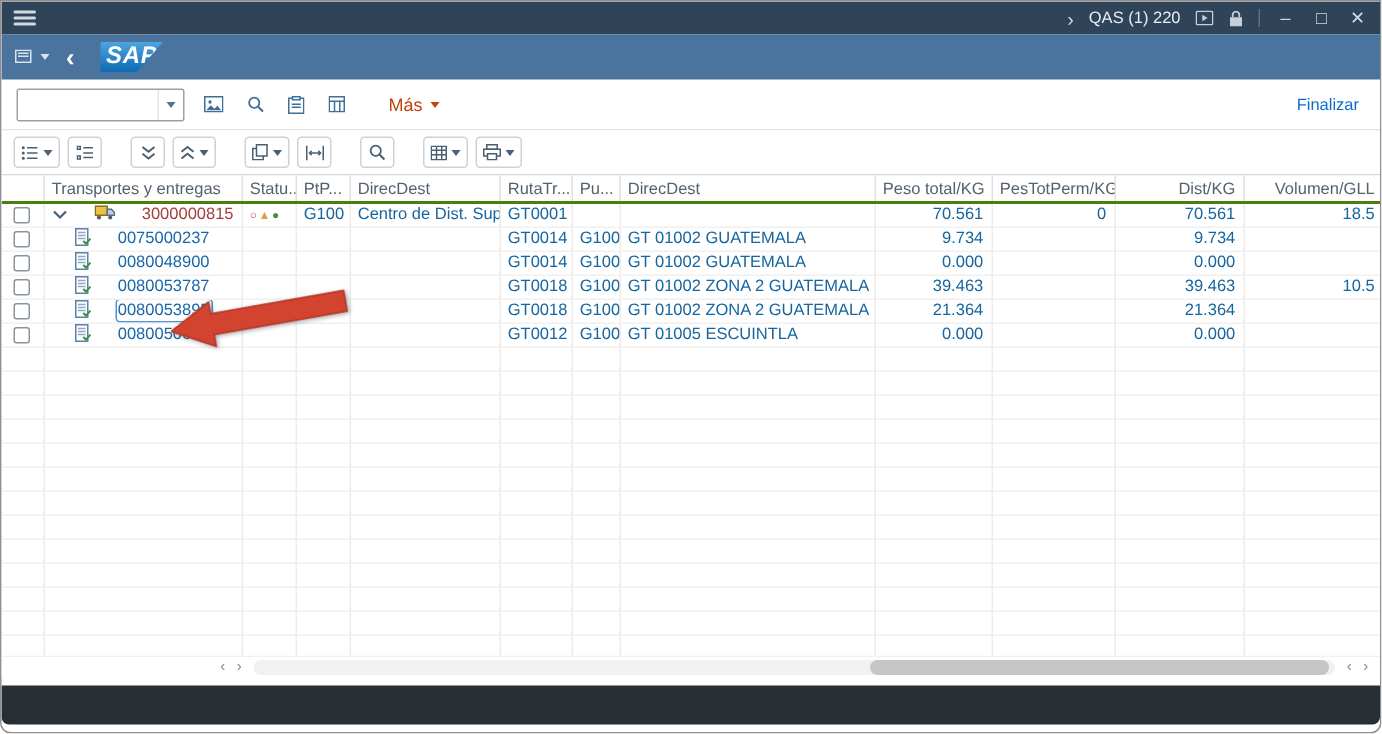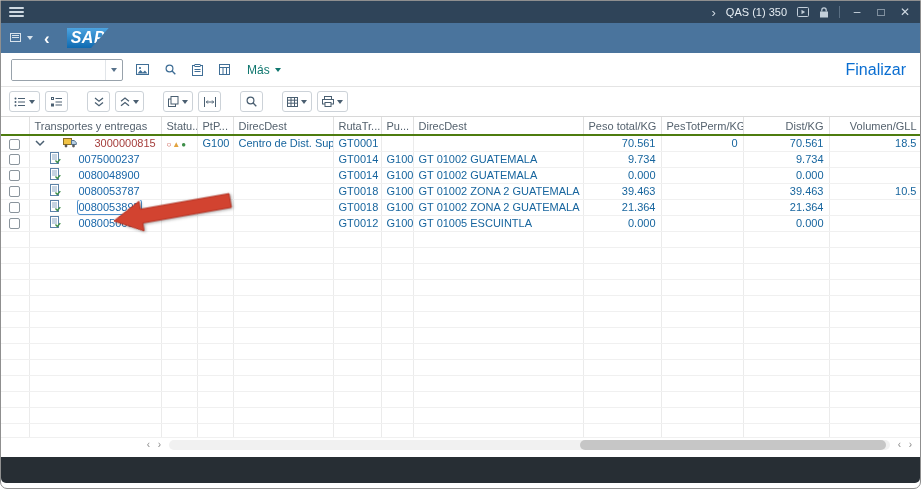--- a/index.html
+++ b/index.html
@@ -40,23 +40,23 @@
   .menubar { height:34px; background:#fff; border-bottom:1px solid #e4e4e4; display:flex;
              align-items:center; padding:0 10px; gap:10px; flex:none; }
   .combo { display:flex; width:112px; height:22px; border:1px solid #98a2ab; border-radius:2px;
            background:#fff; align-items:center; overflow:hidden; }
   .combo input { border:none; outline:none; flex:1; min-width:0; height:100%; font-size:11px;
                  padding:0 4px; font-family:"Liberation Sans", sans-serif; }
   .combo-caret { width:17px; height:100%; display:flex; align-items:center; justify-content:center;
                  color:#5b7robot; color:#5b7robot; }
   .combo-caret { color:#56718a; border-left:1px solid #e1e5e9; }
   .mi { color:#3f6e96; display:flex; align-items:center; padding:0 3px; }
-  .more { display:flex; gap:5px; align-items:center; color:#0f766e; font-size:12px; margin-left:4px; }
+  .more { display:flex; gap:5px; align-items:center; color:#c2410c; font-size:12px; margin-left:16px; }
   .spacer { flex:1; }
-  .finish { color:#0a6ed1; font-size:16px; padding:0 4px; }
+  .finish { color:#0a6ed1; font-size:11px; padding:0 4px; }
 
   
   .gridbar { height:30px; background:#fff; border-bottom:1px solid #d8d8d8; display:flex;
              align-items:center; padding:0 8px; gap:5px; flex:none; }
   .gbtn { height:21px; min-width:23px; border:1px solid #ccd2d8; border-radius:3px; background:#fff;
           display:flex; align-items:center; justify-content:center; gap:3px; color:#4a5f71;
           padding:0 4px; }
   .ggap { width:9px; }
 
   
@@ -104,21 +104,21 @@
 <div class="window">
 
   <div class="topbar">
     <div class="hamburger">
         <span></span>
         <span></span>
         <span></span>
       </div>
     <div class="topbar-right">
       <span class="chev">›</span>
-      <span class="sysid">QAS (1) 350</span>
+      <span class="sysid">QAS (1) 220</span>
       <span class="tb-icon">
         <svg width="12" height="10" viewBox="0 0 12 10">
             <rect x="0.5" y="0.5" width="11" height="9" rx="1" fill="none" stroke="currentColor"></rect>
             <path d="M4.5 2.8l3.6 2.2-3.6 2.2z" fill="currentColor"></path>
           </svg>
       </span>
       <span class="tb-icon">
         <svg width="10" height="11" viewBox="0 0 10 11">
             <rect x="1" y="4.5" width="8" height="6" fill="currentColor"></rect>
             <path d="M2.8 4.5V3a2.2 2.2 0 014.4 0v1.5" fill="none" stroke="currentColor" stroke-width="1.2"></path>

